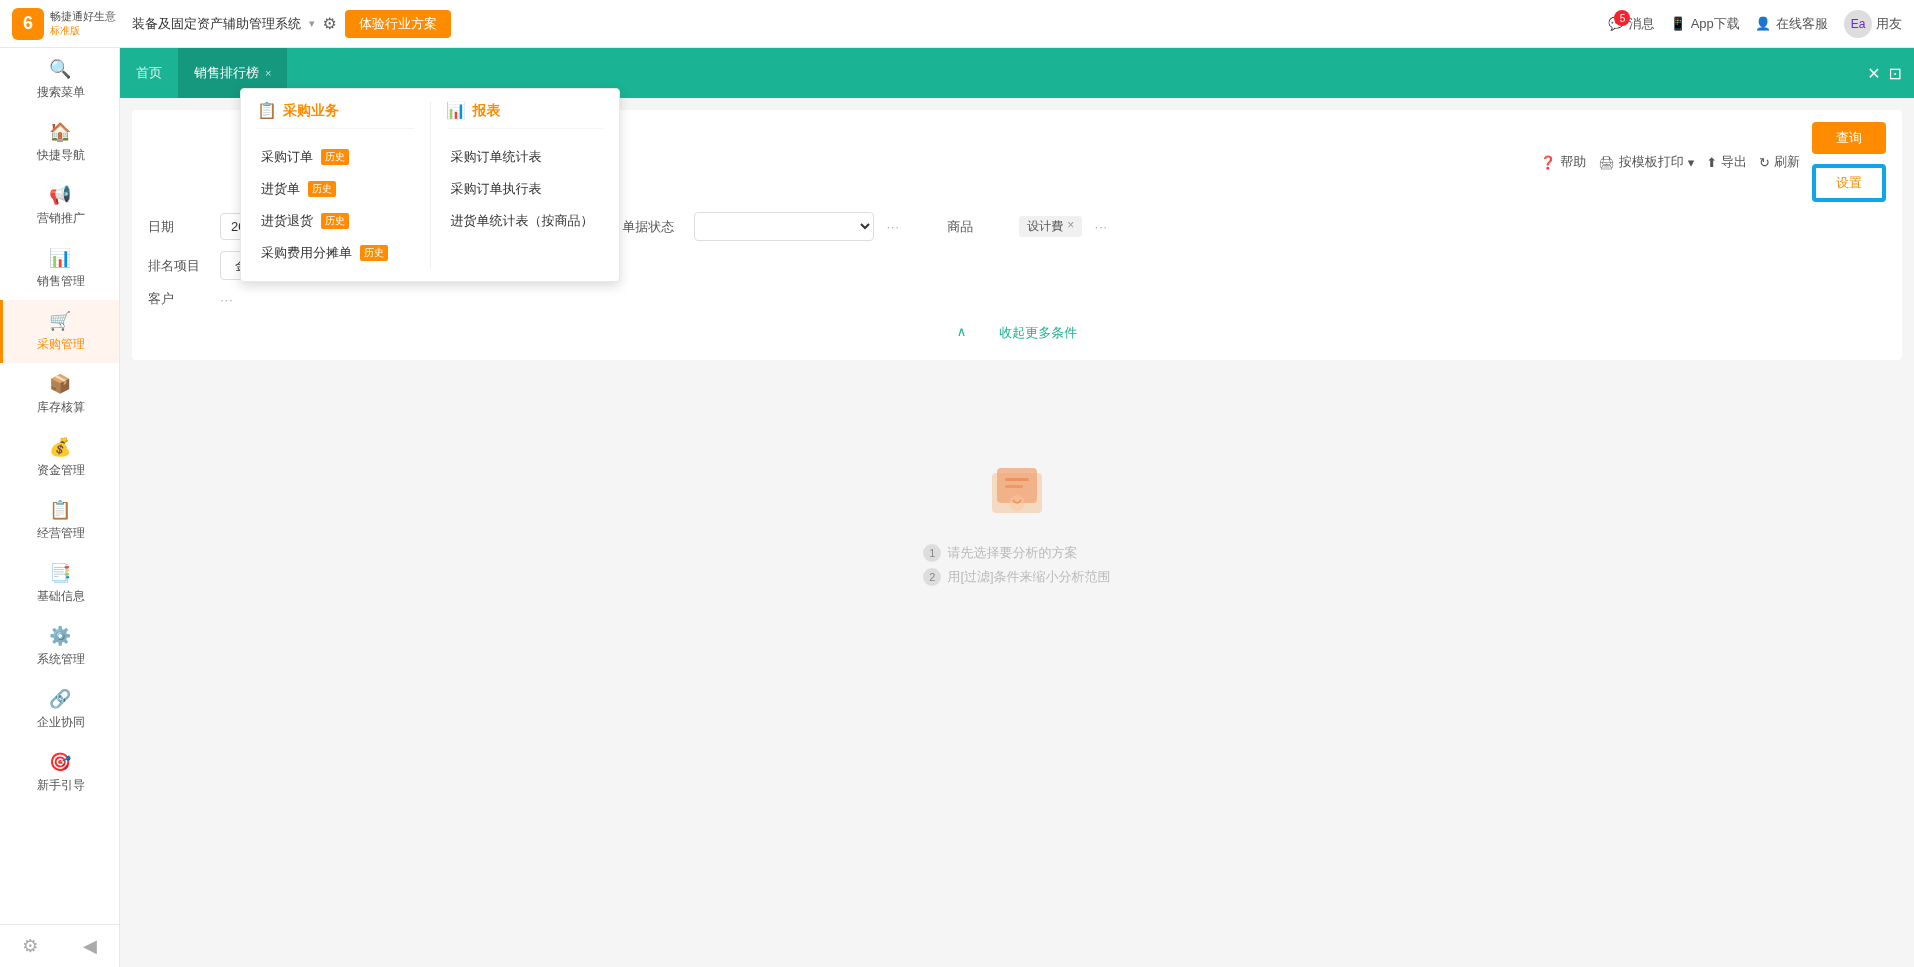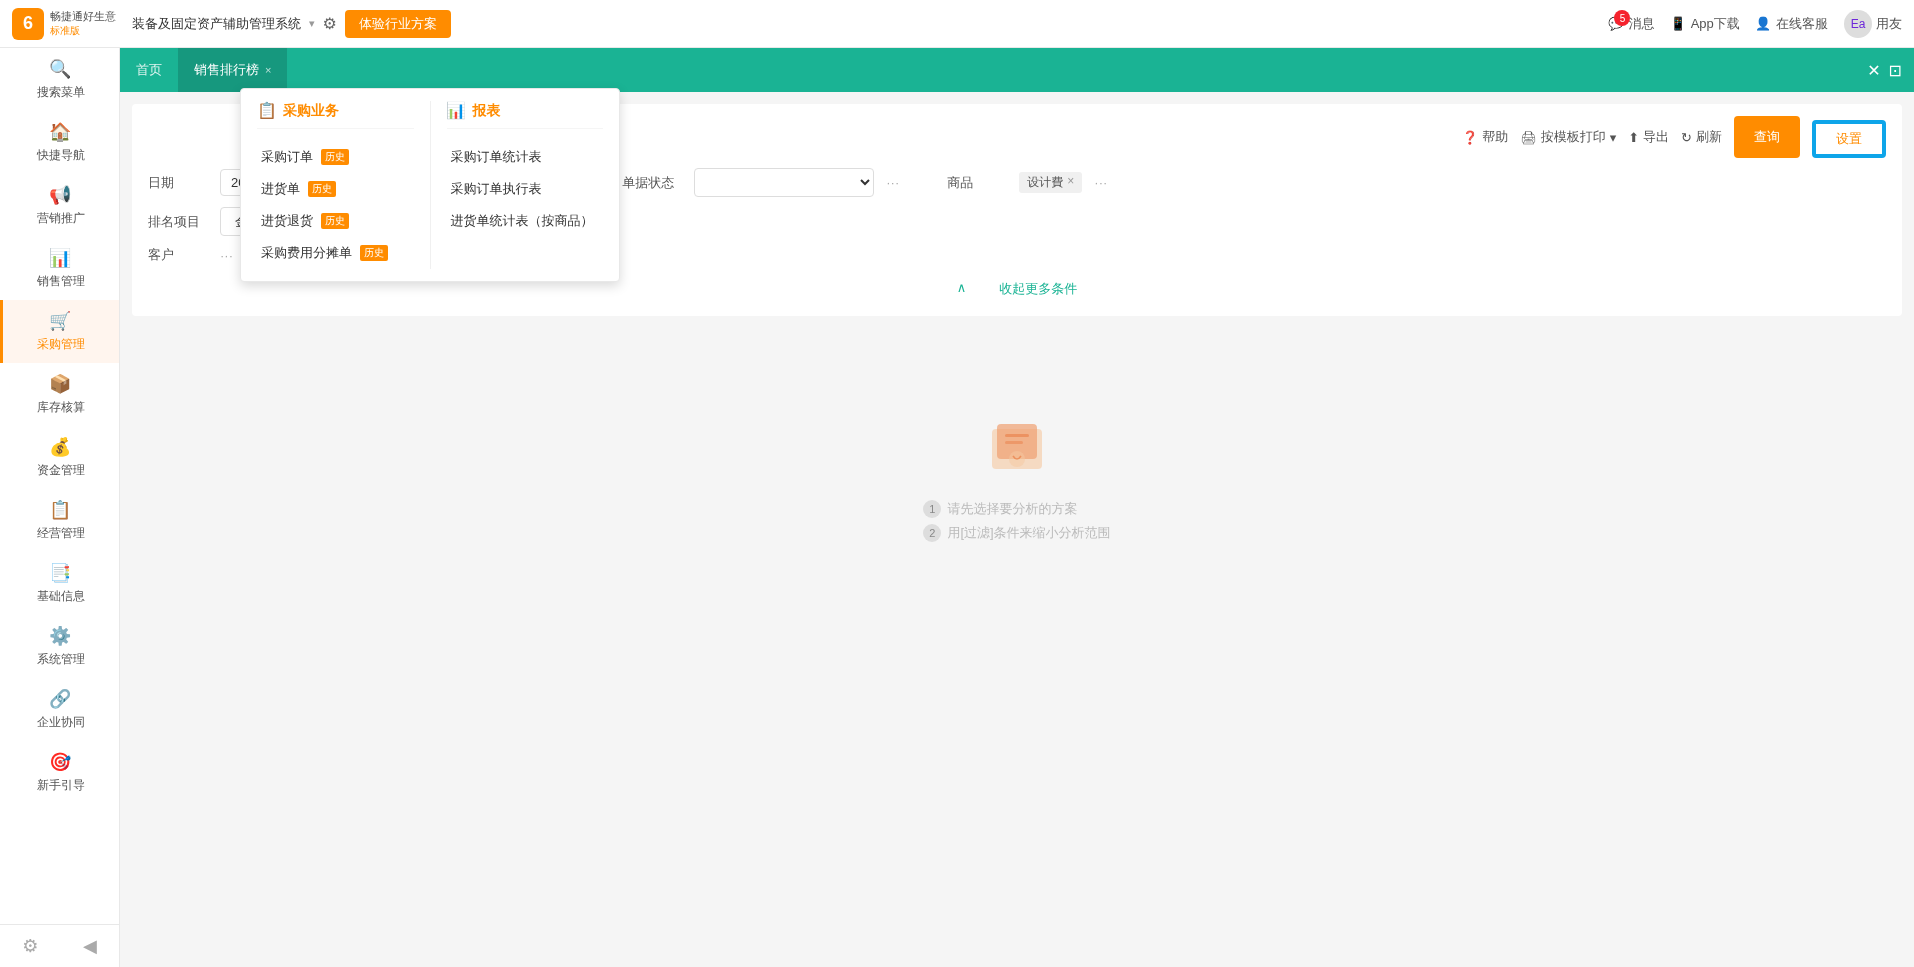--- a/index.html
+++ b/index.html
@@ -129,21 +129,21 @@
       flex-direction: column;
       overflow: hidden;
       position: relative;
     }
 
     
     .tab-bar {
       background: #1ab394;
       display: flex;
       align-items: center;
-      height: 44px;
+      height: 50px;
       flex-shrink: 0;
     }
     .tab-item {
       padding: 0 16px;
       height: 100%;
       display: flex;
       align-items: center;
       cursor: pointer;
       font-size: 13px;
       color: rgba(255,255,255,0.85);
@@ -489,21 +489,21 @@
             </div>
             <div class="toolbar-btn">
               <span>⬆</span>
               <span>导出</span>
             </div>
             <div class="toolbar-btn">
               <span>↻</span>
               <span>刷新</span>
             </div>
           </div>
-          <div style="display:flex; flex-direction:row; gap:12px;">
+          <div style="display:flex; flex-direction:column; gap:6px;">
             <button class="query-btn">查询</button>
             <button class="settings-btn">设置</button>
           </div>
         </div>
 
         <div class="filter-row">
           <span class="filter-label">日期</span>
           <div class="date-range">
             <input class="date-input" value="2024-01-01" style="">
             <span>~</span>

